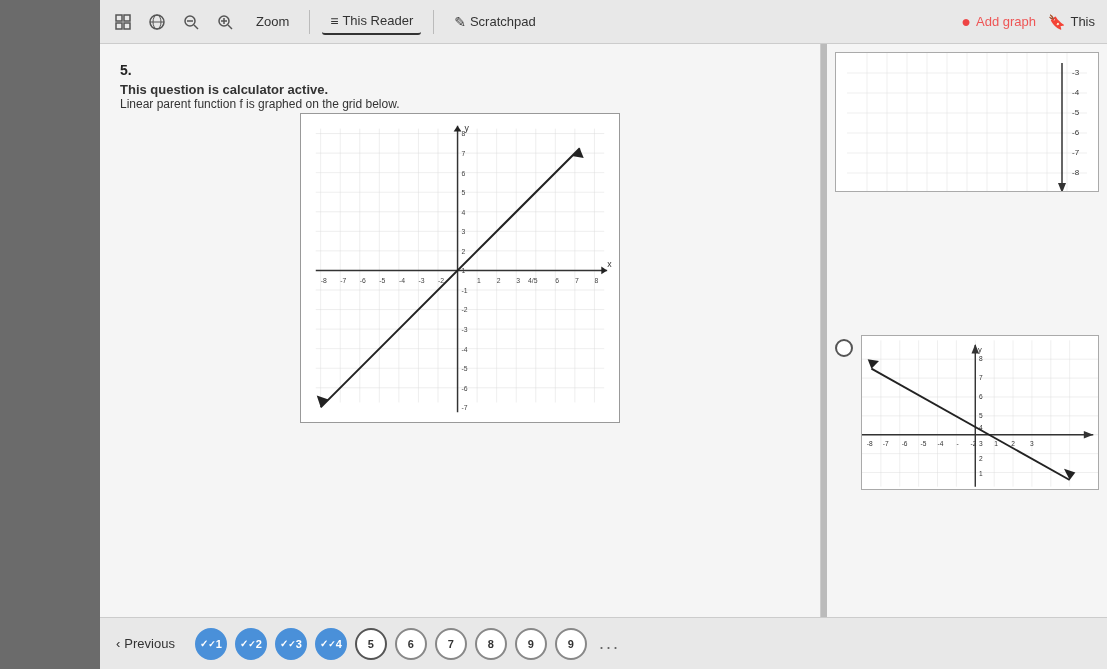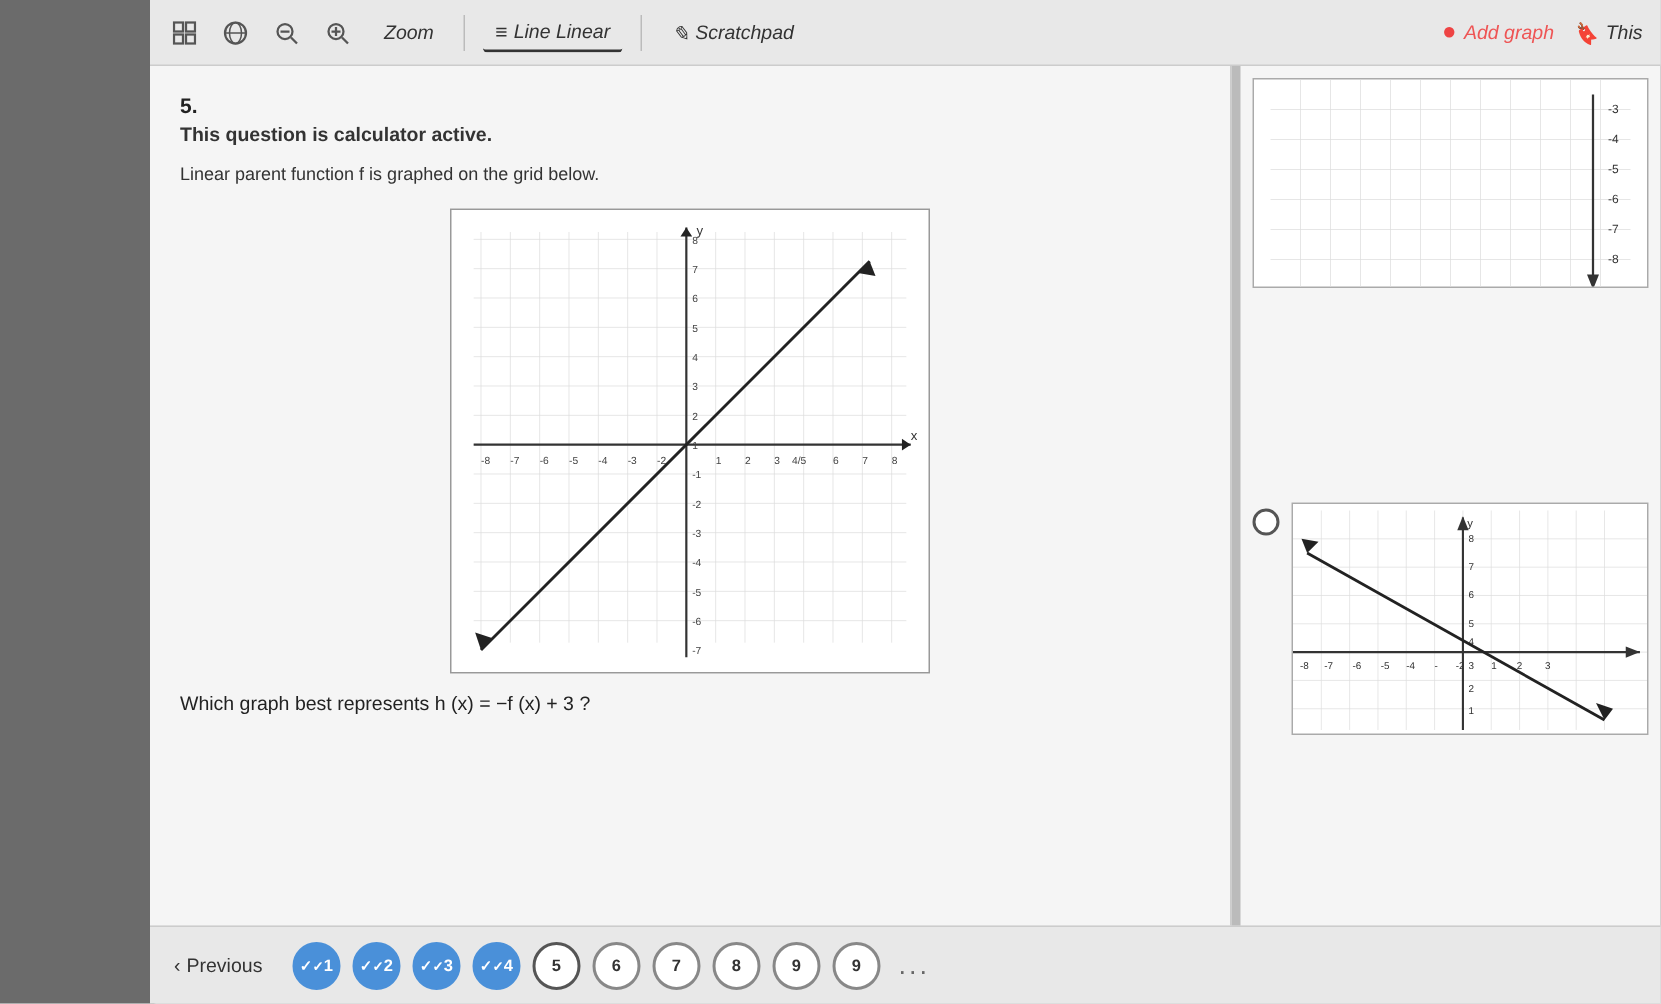--- a/index.html
+++ b/index.html
@@ -23,21 +23,20 @@
 
     
     .toolbar {
       display: flex;
       align-items: center;
       background: #e8e8e8;
       border-bottom: 1px solid #ccc;
       height: 44px;
       padding: 16px 12px;
       gap: 12px;
-      font-style: italic;
     }
 
     .toolbar-icon {
       width: 22px; height: 22px;
       display: flex; align-items: center; justify-content: center;
       cursor: pointer;
       color: #444;
       font-size: 14px;
     }
 
@@ -90,29 +89,29 @@
 
     .question-number {
       font-size: 14px;
       font-weight: bold;
       margin-bottom: 4px;
       color: #222;
     }
 
     .question-text {
       font-size: 13px;
-      margin-bottom: 12px;
+      margin-bottom: 0;
       color: #333;
       font-weight: bold;
     }
 
     .question-sub {
       font-size: 12px;
       color: #333;
-      margin-bottom: 16px;
+      margin-bottom: 2px;
     }
 
     
     .graph-container {
       display: flex;
       justify-content: center;
       margin-bottom: 12px;
     }
 
     .graph-svg {
@@ -254,21 +253,21 @@
     </div>
 
     <div class="toolbar-btn">
       <span>Zoom</span>
     </div>
 
     <div class="toolbar-separator"></div>
 
     <div class="toolbar-btn toolbar-active">
       <span style="font-size:14px">≡</span>
-      <span>Line Linear</span>
+      <span>This Reader</span>
     </div>
 
     <div class="toolbar-separator"></div>
 
     <div class="toolbar-btn">
       <span style="font-size:14px">✎</span>
       <span>Scratchpad</span>
     </div>
 
     <div class="toolbar-right">
@@ -366,21 +365,20 @@
           <text x="308" y="152" font-size="9" fill="#333">x</text>
 
           <line class="func-line" x1="15" y1="295" x2="280" y2="30" stroke="#222" stroke-width="2"></line>
 
           <polygon class="arrow-head" points="280,30 272,38 284,40"></polygon>
 
           <polygon class="arrow-head" points="15,295 23,287 11,283"></polygon>
         </svg>
       </div>
 
-      <div class="which-graph-text">Which graph best represents  h (x) = −f (x) + 3 ?</div>
     </div>
 
     <div class="divider-vertical"></div>
 
     <div class="right-panel">
 
       <div class="answer-option">
         <div style="width:100%; border:1px solid #aaa; background:white; height:140px; position:relative; overflow:hidden;">
           <svg width="100%" height="140" viewBox="0 0 240 140">
 

